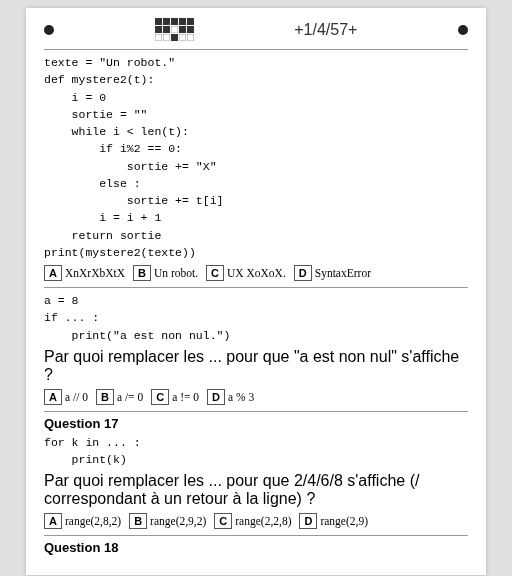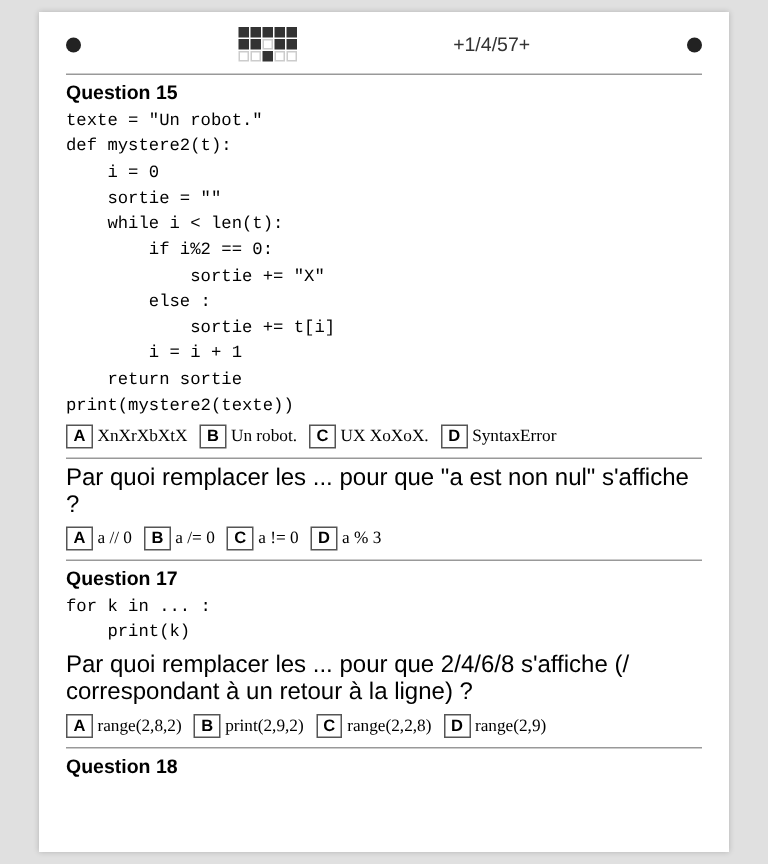--- a/index.html
+++ b/index.html
@@ -39,21 +39,21 @@
       height: 7px;
     }
     .grid-cell.empty { background: #fff; border: 1px solid #ccc; }
     .dot {
       width: 10px;
       height: 10px;
       background: #222;
       border-radius: 50%;
     }
     .page-num {
-      font-size: 13px;
+      font-size: 16px;
       color: #333;
     }
     hr.section-hr {
       border: none;
       border-top: 1px solid #999;
       margin: 4px 0 4px 0;
     }
     .question-title {
       font-weight: bold;
       font-size: 13px;
@@ -127,21 +127,20 @@
           <div class="grid-cell empty"></div>
       </div>
     </div>
     <span class="page-num">+1/4/57+</span>
     <div class="dot"></div>
   </div>
 
   <hr class="section-hr">
 
   <div class="section-block">
-    <div class="question-title">Question 15</div>
     <pre class="code-block">texte = "Un robot."
 def mystere2(t):
     i = 0
     sortie = ""
     while i &lt; len(t):
         if i%2 == 0:
             sortie += "X"
         else :
             sortie += t[i]
         i = i + 1
@@ -163,20 +162,23 @@
       <div class="answer-item">
         <span class="answer-box">D</span>
         <span class="answer-text">SyntaxError</span>
       </div>
     </div>
   </div>
 
   <hr class="section-hr">
 
   <div class="section-block">
+    <pre class="code-block">a = 8
+if ... :
+    print("a est non nul.")</pre>
     <div class="question-text">Par quoi remplacer les ... pour que "a est non nul" s'affiche ?</div>
     <div class="answers">
       <div class="answer-item">
         <span class="answer-box">A</span>
         <span class="answer-text">a // 0</span>
       </div>
       <div class="answer-item">
         <span class="answer-box">B</span>
         <span class="answer-text">a /= 0</span>
       </div>
@@ -198,21 +200,21 @@
     <pre class="code-block">for k in ... :
     print(k)</pre>
     <div class="question-text">Par quoi remplacer les ... pour que 2/4/6/8 s'affiche (/ correspondant à un retour à la ligne) ?</div>
     <div class="answers">
       <div class="answer-item">
         <span class="answer-box">A</span>
         <span class="answer-text">range(2,8,2)</span>
       </div>
       <div class="answer-item">
         <span class="answer-box">B</span>
-        <span class="answer-text">print(2,9,2)</span>
+        <span class="answer-text">range(2,9,2)</span>
       </div>
       <div class="answer-item">
         <span class="answer-box">C</span>
         <span class="answer-text">range(2,2,8)</span>
       </div>
       <div class="answer-item">
         <span class="answer-box">D</span>
         <span class="answer-text">range(2,9)</span>
       </div>
     </div>

